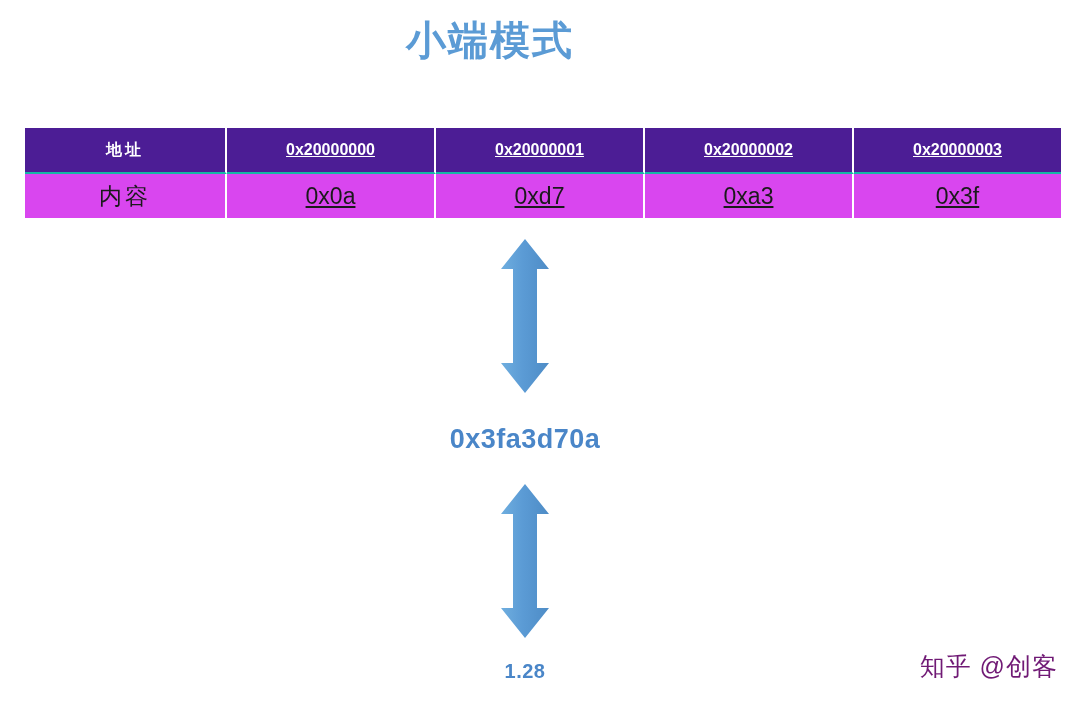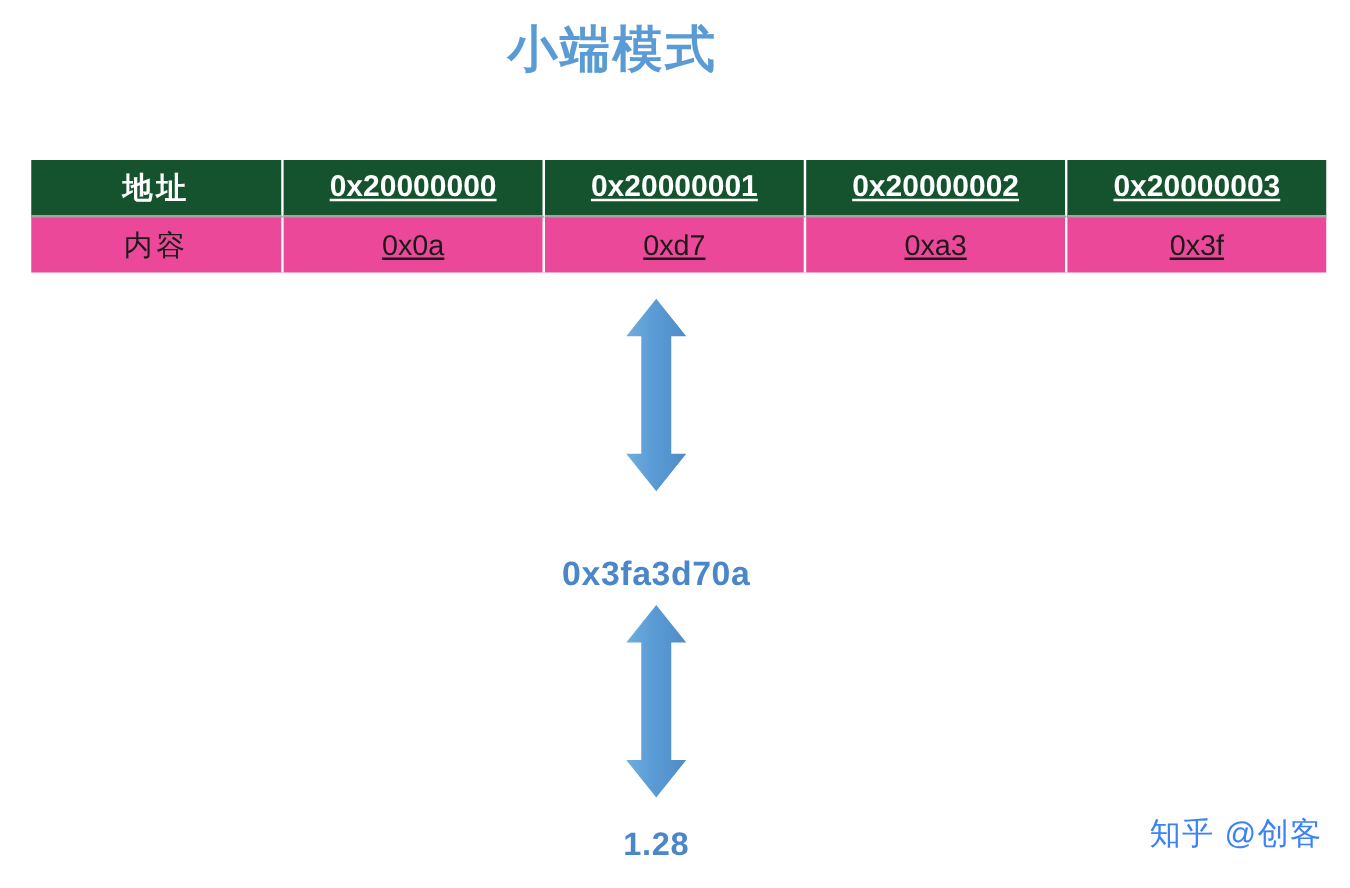--- a/index.html
+++ b/index.html
@@ -45,28 +45,28 @@
     text-align: center;
     vertical-align: middle;
     padding: 0;
     border-right: 2px solid #ffffff;
   }
   #memory-table td:last-child {
     border-right: none;
     margin-left: 36px;
   }
   #memory-table tr.header-row td {
-    background: #14532d;
+    background: #4c1d95;
     color: #ffffff;
-    font-size: 24px;
+    font-size: 16px;
     font-weight: bold;
-    border-bottom: 2px solid #a3a3a3;
+    border-bottom: 2px solid #14b8a6;
   }
   #memory-table tr.content-row td {
-    background: #ec4899;
+    background: #d946ef;
     color: #1a1a1a;
     font-size: 23px;
     font-weight: normal;
   }
   #memory-table .label-col {
     width: 200px;
   }
   #memory-table .addr-col {
     width: 207px;
     text-decoration: underline;
@@ -93,37 +93,37 @@
   
   .value-caption {
     position: absolute;
     left: 300px;
     width: 450px;
     text-align: center;
     color: #4A86C8;
     font-weight: bold;
   }
   #hex-value {
-    top: 444px;
+    top: 424px;
     font-size: 27px;
     letter-spacing: 0.5px;
   }
   #float-value {
     top: 660px;
-    font-size: 26px;
+    font-size: 20px;
     letter-spacing: 0.5px;
   }
 
   
   #watermark {
     position: absolute;
     right: 22px;
     top: 650px;
     font-size: 25px;
-    color: #3b82f6;
+    color: #701a75;
     letter-spacing: 1px;
     white-space: nowrap;
     user-select: none;
   }
 </style>
 </head>
 <body>
 
 <div id="slide-title">小端模式</div>
 

